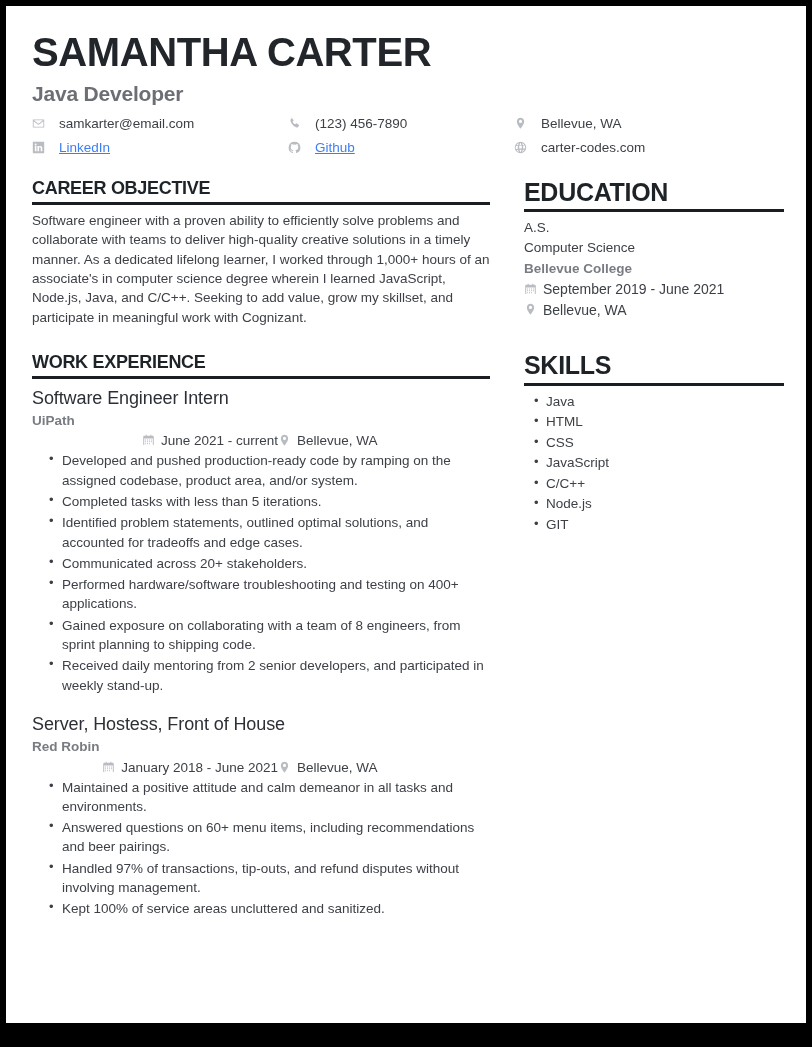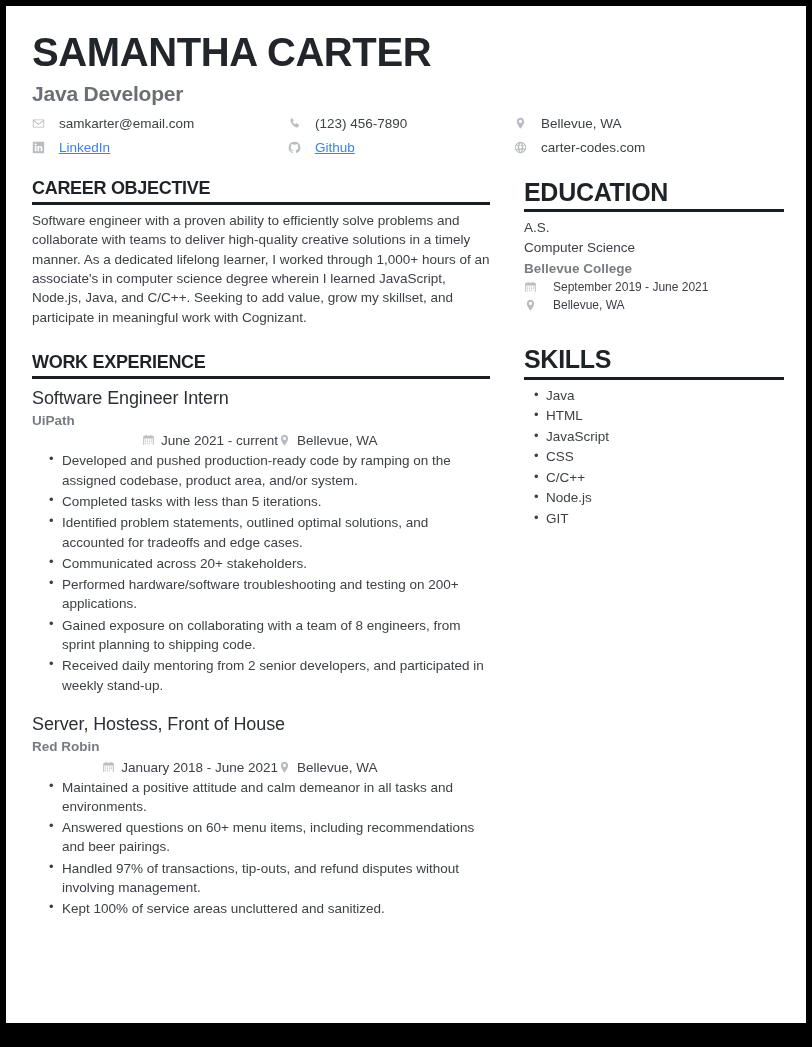--- a/index.html
+++ b/index.html
@@ -159,22 +159,22 @@
     line-height: 1.49;
     color: #3d4147;
   }
   .edu-school {
     font-weight: bold;
     color: #787c82;
   }
   .edu-meta {
     display: flex;
     align-items: center;
-    gap: 16px;
-    font-size: 12px;
+    gap: 6px;
+    font-size: 14px;
     line-height: 1.49;
     color: #3d4147;
   }
 
   
   ul.skills {
     margin: 2px 0 0 0;
     padding-left: 22px;
     list-style: none;
   }
@@ -298,21 +298,21 @@
                     </svg>
                 </span>
                 <span>Bellevue, WA</span>
               </span>
             </div>
             <ul class="bullets">
               <li>Developed and pushed production-ready code by ramping on the assigned codebase, product area, and/or system.</li>
               <li>Completed tasks with less than 5 iterations.</li>
               <li>Identified problem statements, outlined optimal solutions, and accounted for tradeoffs and edge cases.</li>
               <li>Communicated across 20+ stakeholders.</li>
-              <li>Performed hardware/software troubleshooting and testing on 200+ applications.</li>
+              <li>Performed hardware/software troubleshooting and testing on 400+ applications.</li>
               <li>Gained exposure on collaborating with a team of 8 engineers, from sprint planning to shipping code.</li>
               <li>Received daily mentoring from 2 senior developers, and participated in weekly stand-up.</li>
             </ul>
           </div>
 
           <div class="job" style="margin-top:18px;">
             <div class="job-title">Server, Hostess, Front of House</div>
             <div class="job-company">Red Robin</div>
             <div class="meta-row">
               <span class="meta-item date">
@@ -371,22 +371,22 @@
             </div>
           </div>
         </div>
 
         <div class="section-block" style="margin-top:32px;">
           <div class="sec-head">SKILLS</div>
           <div class="sec-rule"></div>
           <ul class="skills">
             <li>Java</li>
             <li>HTML</li>
+            <li>CSS</li>
             <li>JavaScript</li>
-            <li>CSS</li>
             <li>C/C++</li>
             <li>Node.js</li>
             <li>GIT</li>
           </ul>
         </div>
 
       </div>
     </div>
 
   </div>

